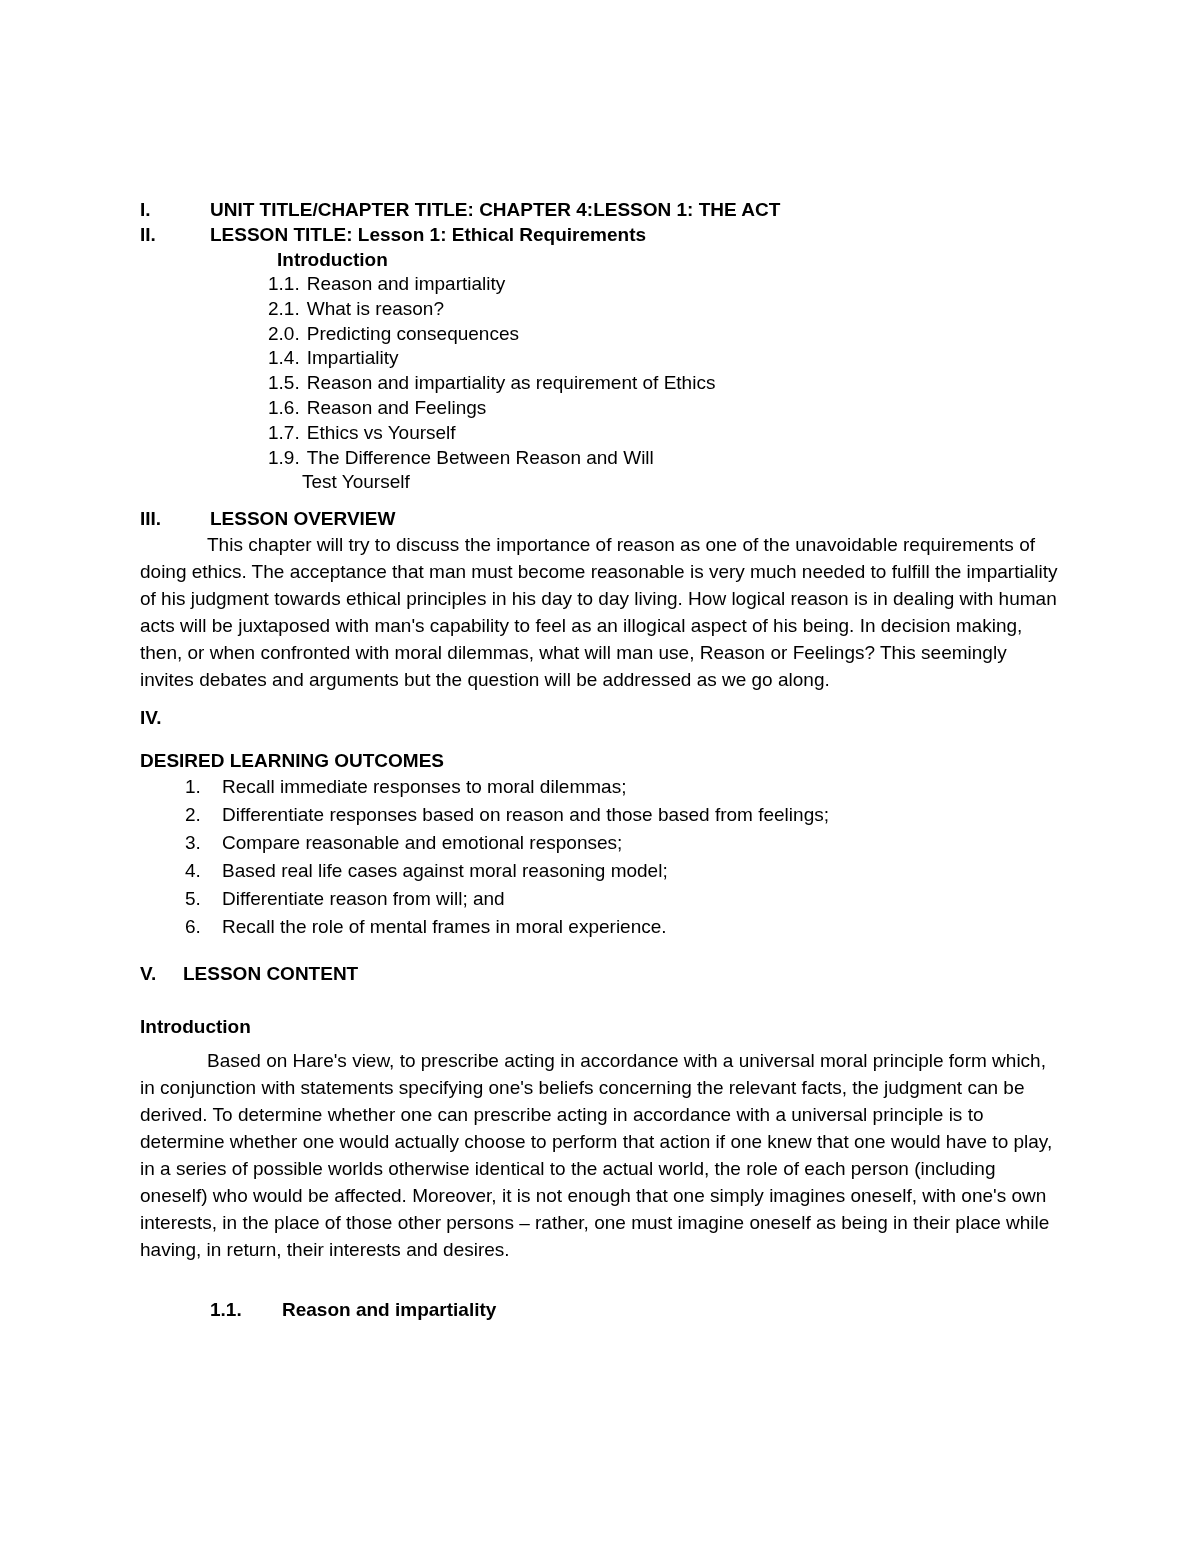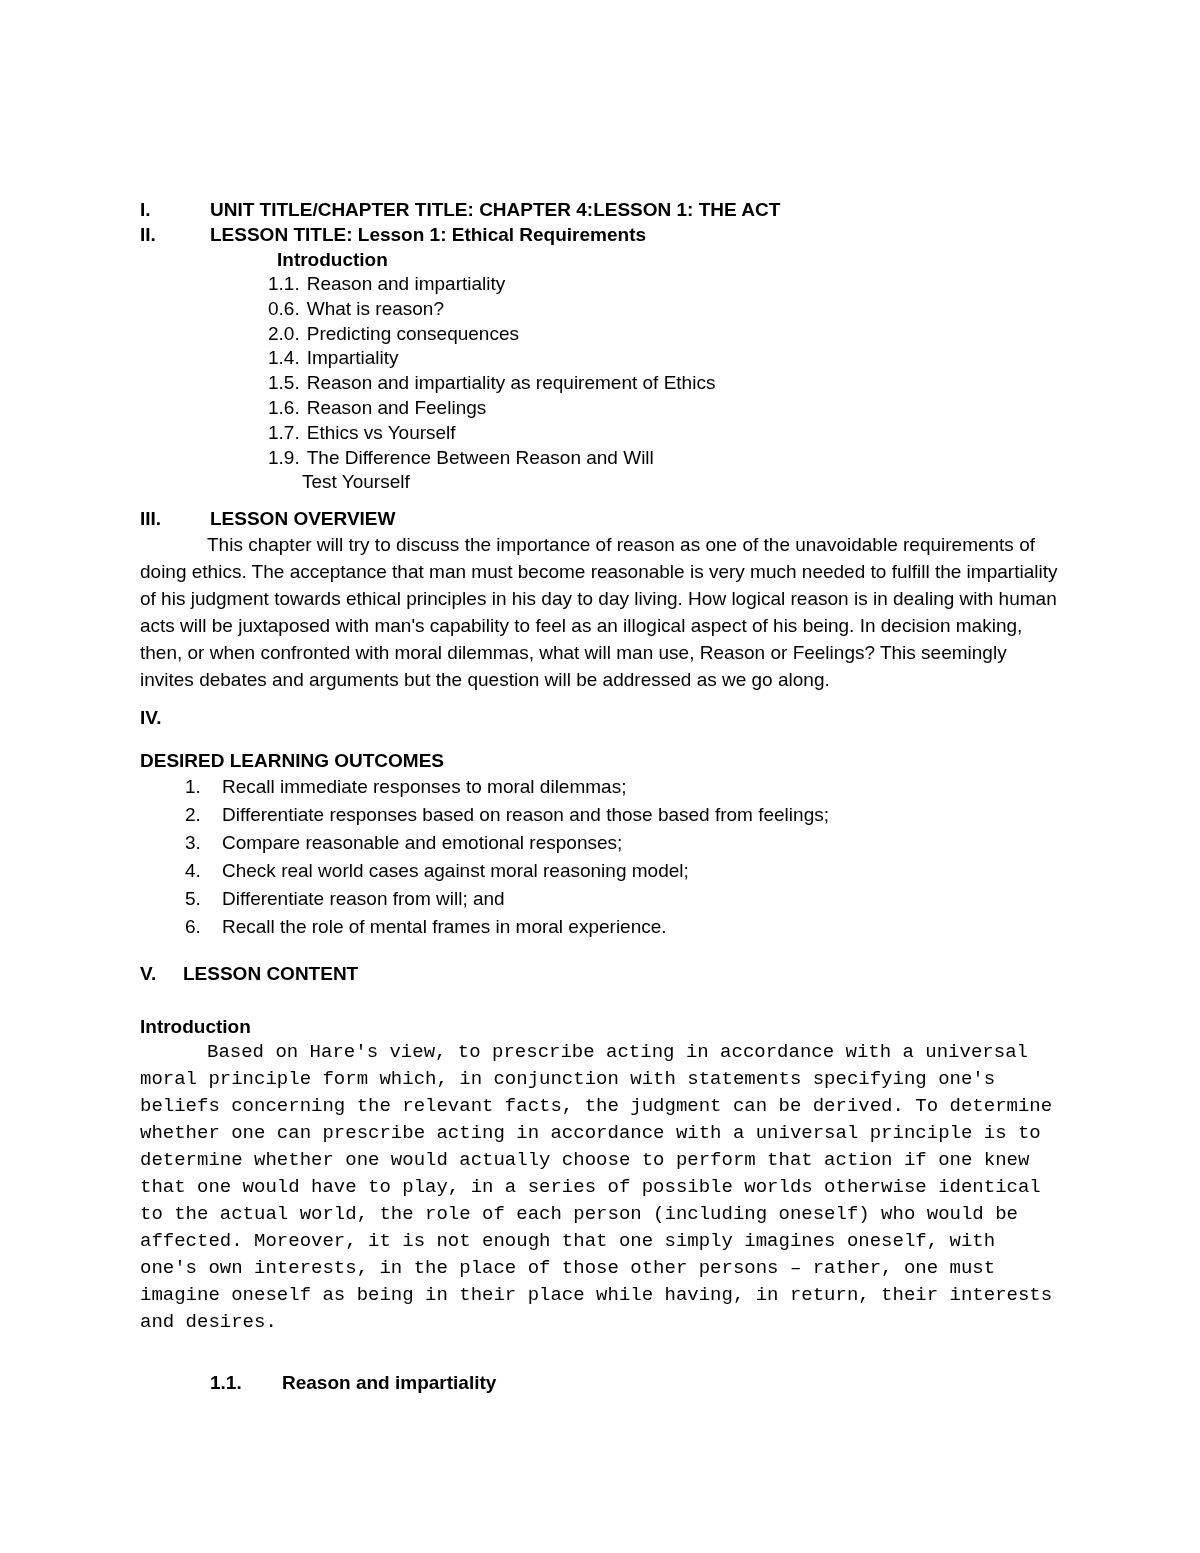--- a/index.html
+++ b/index.html
@@ -41,21 +41,21 @@
   .sec-iv { margin-top: 12px; flex-direction: column; }
   .outcomes-sub { margin-left: 43px; font-weight: bold; line-height: 25px; }
   .outcomes-list { margin-left: 45px; }
   .outcome-item { display: flex; line-height: 28px; }
   .outcome-item .onum { flex: 0 0 37px; }
   .outcome-item .otxt { flex: 1 1 auto; }
 
   
   .sec-v { margin-top: 20px; }
   .content-intro-title { margin-top: 28px; font-weight: bold; line-height: 25px; }
-  .content-para { margin-top: 0; font-family: Liberation Mono, monospace; }
+  .content-para { margin-top: 8px; }
 
   
   .subsection { display: flex; margin-top: 34px; margin-left: 70px; font-weight: bold; line-height: 25px; }
   .subsection .snum { flex: 0 0 72px; }
 </style>
 </head>
 <body>
 
 <div class="page">
 
@@ -65,21 +65,21 @@
   </div>
 
   <div class="sec">
     <div class="num">II.</div>
     <div class="txt">LESSON TITLE: Lesson 1: Ethical Requirements</div>
   </div>
 
   <div class="toc-title">Introduction</div>
   <div class="toc-list">
     <div class="toc-item"><span class="tnum">1.1.</span><span>Reason and impartiality</span></div>
-    <div class="toc-item"><span class="tnum">0.6.</span><span>What is reason?</span></div>
+    <div class="toc-item"><span class="tnum">2.1.</span><span>What is reason?</span></div>
     <div class="toc-item"><span class="tnum">2.0.</span><span>Predicting consequences</span></div>
     <div class="toc-item"><span class="tnum">1.4.</span><span>Impartiality</span></div>
     <div class="toc-item"><span class="tnum">1.5.</span><span>Reason and impartiality as requirement of Ethics</span></div>
     <div class="toc-item"><span class="tnum">1.6.</span><span>Reason and Feelings</span></div>
     <div class="toc-item"><span class="tnum">1.7.</span><span>Ethics vs Yourself</span></div>
     <div class="toc-item"><span class="tnum">1.9.</span><span>The Difference Between Reason and Will</span></div>
   </div>
   <div class="toc-footer">Test Yourself</div>
 
   <div class="sec sec-iii">
@@ -100,21 +100,21 @@
     <div class="outcome-item">
         <div class="onum">2.</div>
         <div class="otxt">Differentiate responses based on reason and those based from feelings;</div>
       </div>
     <div class="outcome-item">
         <div class="onum">3.</div>
         <div class="otxt">Compare reasonable and emotional responses;</div>
       </div>
     <div class="outcome-item">
         <div class="onum">4.</div>
-        <div class="otxt">Check real world cases against moral reasoning model;</div>
+        <div class="otxt">Based real life cases against moral reasoning model;</div>
       </div>
     <div class="outcome-item">
         <div class="onum">5.</div>
         <div class="otxt">Differentiate reason from will; and</div>
       </div>
     <div class="outcome-item">
         <div class="onum">6.</div>
         <div class="otxt">Recall the role of mental frames in moral experience.</div>
       </div>
   </div>

